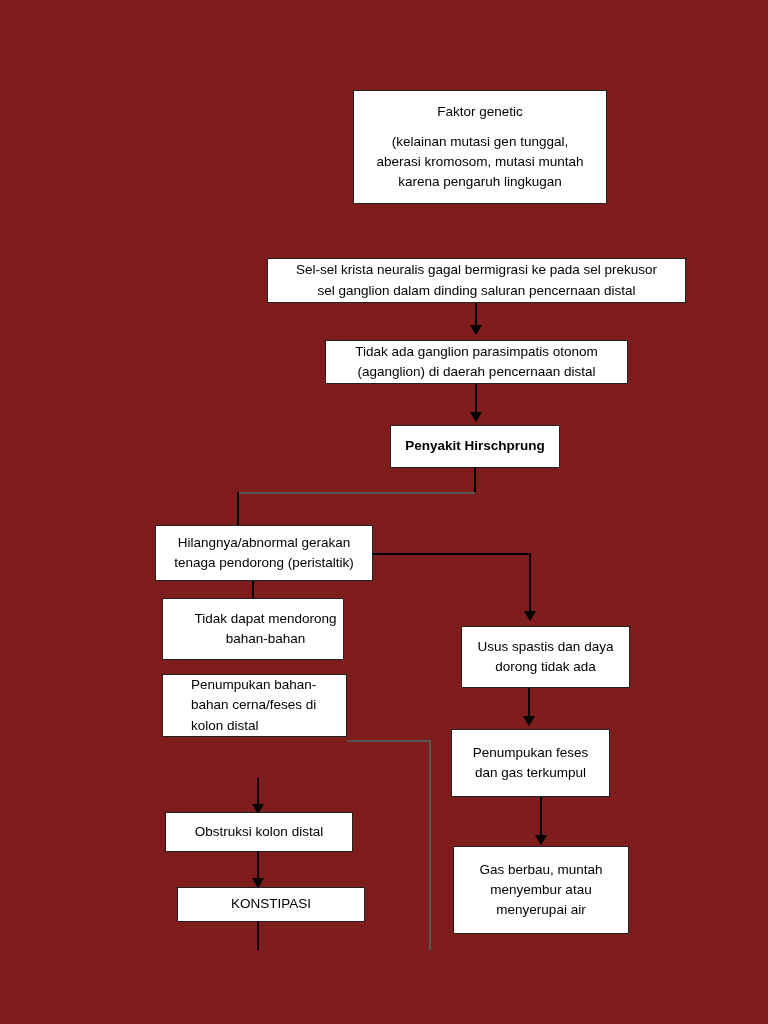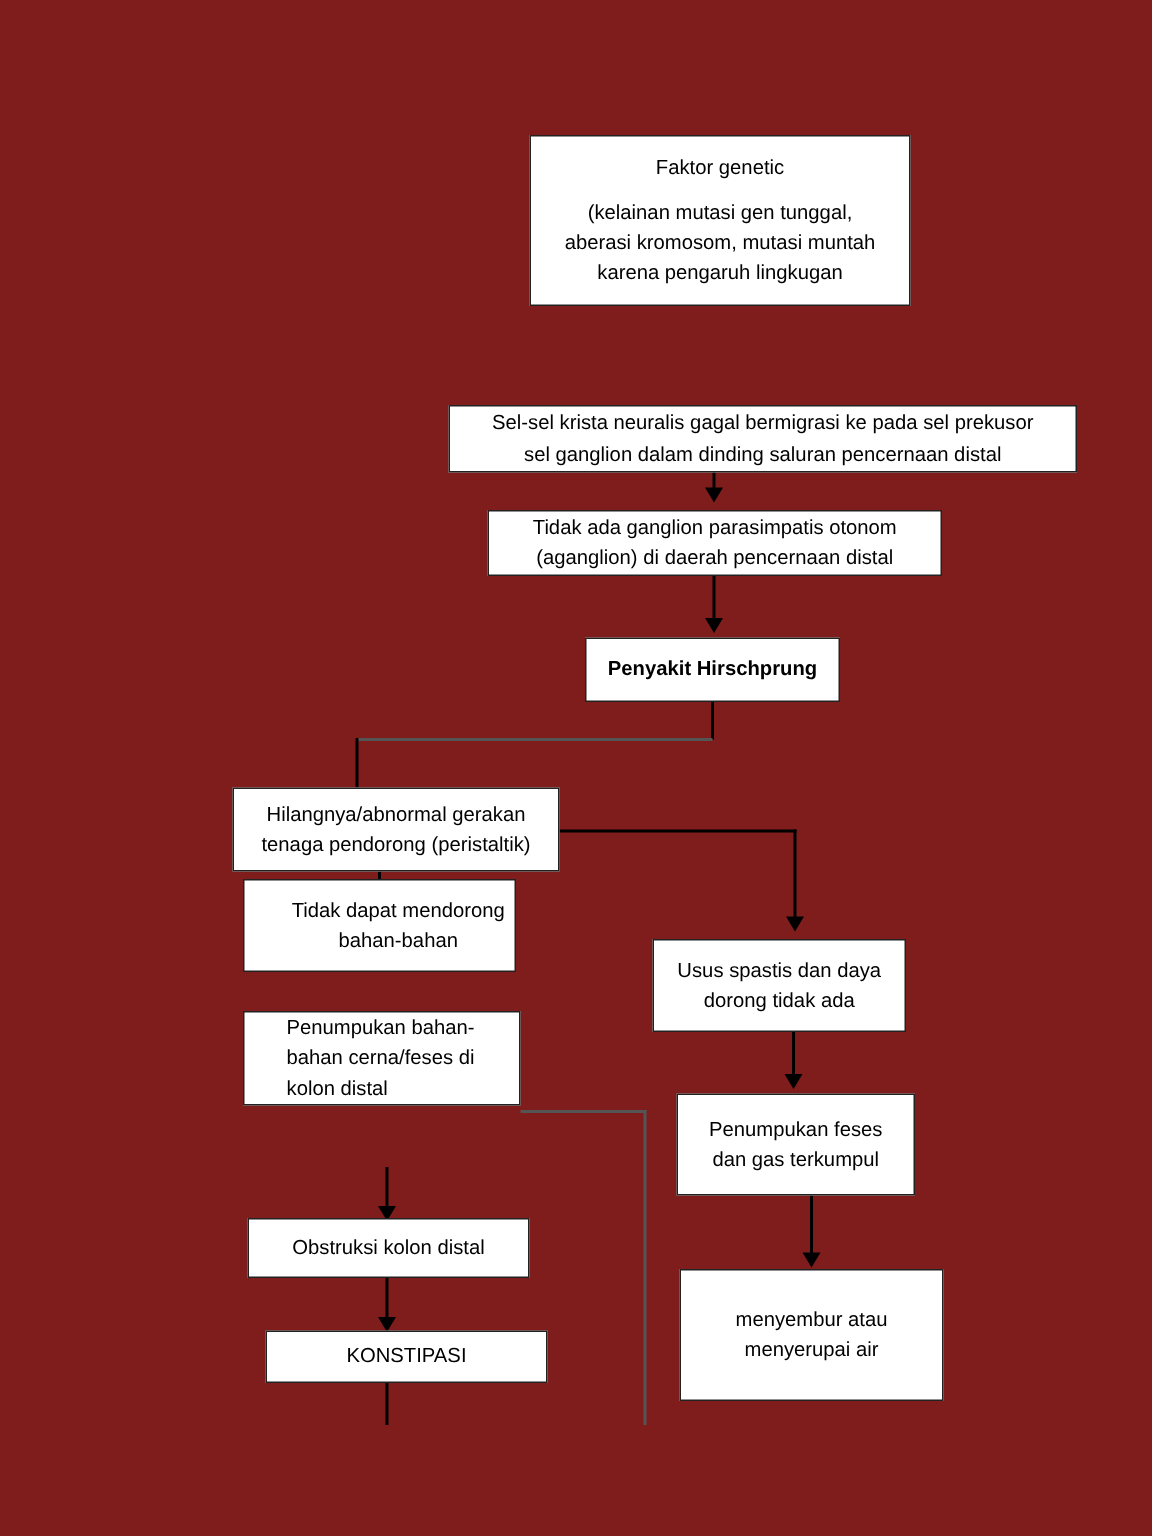--- a/index.html
+++ b/index.html
@@ -69,21 +69,21 @@
   <div class="node" style="left:353px; top:90px; width:254px; height:114px;">
     <div class="txt">
       <div>Faktor genetic</div>
       <div style="height:10px"></div>
       <div>(kelainan mutasi gen tunggal,</div>
       <div>aberasi kromosom, mutasi muntah</div>
       <div>karena pengaruh lingkugan</div>
     </div>
   </div>
 
-  <div class="node" style="left:267px; top:270px; width:419px; height:45px;margin-left:32px;">
+  <div class="node" style="left:267px; top:258px; width:419px; height:45px;">
     <div class="txt">
       <div>Sel-sel krista neuralis gagal bermigrasi ke  pada sel prekusor</div>
       <div>sel ganglion dalam dinding saluran pencernaan distal</div>
     </div>
   </div>
 
   <div class="vline" style="left:475px; top:303px; height:26px;"></div>
   <div class="arrowhead" style="left:470px; top:325px;"></div>
 
   <div class="node" style="left:325px; top:340px; width:303px; height:44px;">
@@ -111,21 +111,21 @@
     </div>
   </div>
 
   <div class="vline" style="left:252px; top:581px; height:29px;"></div>
   <div class="arrowhead" style="left:247px; top:606px;"></div>
 
   <div class="hline" style="left:373px; top:553px; width:158px;"></div>
   <div class="vline" style="left:529px; top:553px; height:62px;"></div>
   <div class="arrowhead" style="left:524px; top:611px;"></div>
 
-  <div class="node" style="left:162px; top:586px; width:182px; height:62px;padding-left:31px;">
+  <div class="node" style="left:162px; top:598px; width:182px; height:62px;padding-left:31px;">
     <div class="txt">
       <div>Tidak dapat mendorong</div>
       <div>bahan-bahan</div>
     </div>
   </div>
 
   <div class="vline" style="left:252px; top:680px; height:28px;"></div>
   <div class="arrowhead" style="left:247px; top:704px;"></div>
 
   <div class="node leftal" style="left:162px; top:674px; width:185px; height:63px;">
@@ -148,21 +148,21 @@
 
   <div class="vline" style="left:257px; top:852px; height:30px;"></div>
   <div class="arrowhead" style="left:252px; top:878px;"></div>
 
   <div class="node" style="left:166px; top:887px; width:188px; height:35px;margin-left:11px;">
     <div class="txt">KONSTIPASI</div>
   </div>
 
   <div class="vline" style="left:257px; top:922px; height:28px;"></div>
 
-  <div class="node" style="left:435px; top:626px; width:169px; height:62px;justify-content:center;">
+  <div class="node" style="left:461px; top:626px; width:169px; height:62px;justify-content:center;">
     <div class="txt">
       <div>Usus spastis dan daya</div>
       <div>dorong tidak ada</div>
     </div>
   </div>
 
   <div class="vline" style="left:528px; top:688px; height:32px;"></div>
   <div class="arrowhead" style="left:523px; top:716px;"></div>
 
   <div class="node" style="left:451px; top:729px; width:159px; height:68px;">
@@ -170,18 +170,19 @@
       <div>Penumpukan feses</div>
       <div>dan gas terkumpul</div>
     </div>
   </div>
 
   <div class="vline" style="left:540px; top:797px; height:42px;"></div>
   <div class="arrowhead" style="left:535px; top:835px;"></div>
 
   <div class="node" style="left:453px; top:846px; width:176px; height:88px;">
     <div class="txt">
+      <div>Gas berbau, muntah</div>
       <div>menyembur atau</div>
       <div>menyerupai air</div>
     </div>
   </div>
 
 </div>
 
 </body></html>

